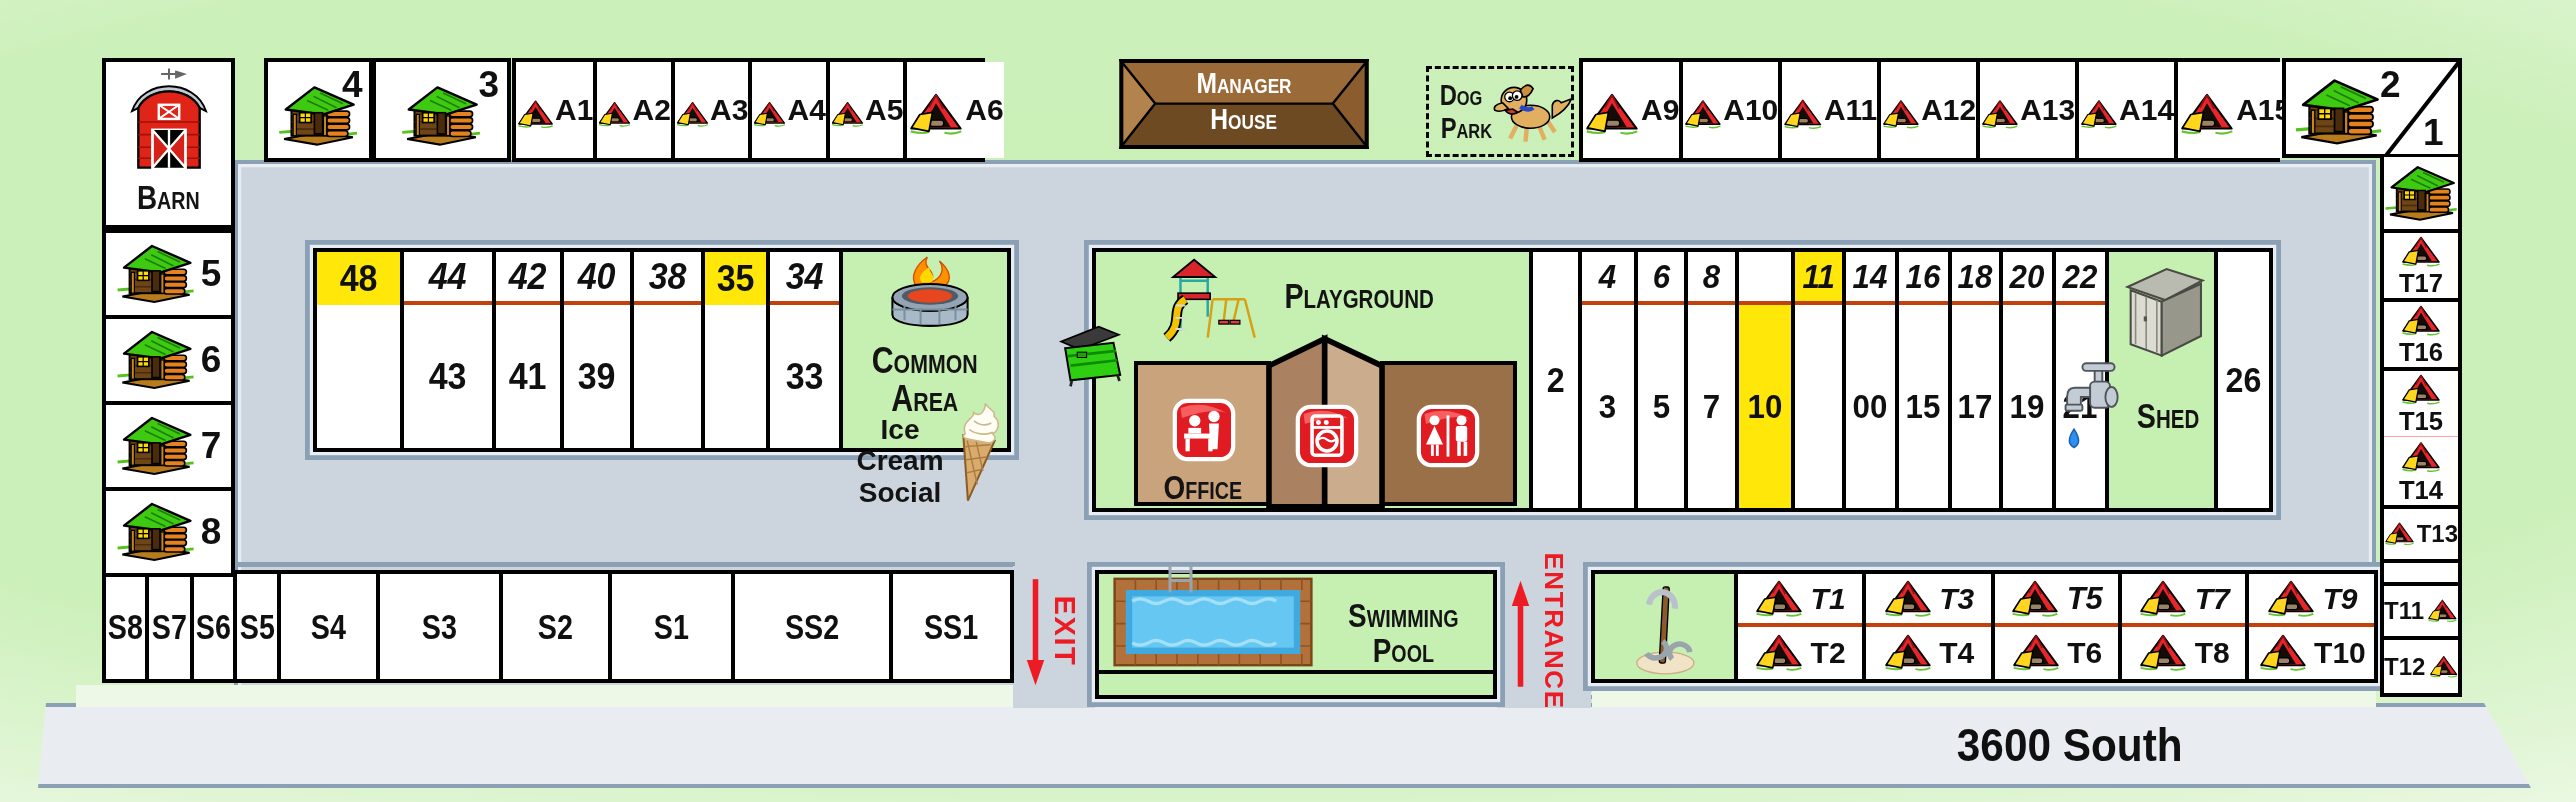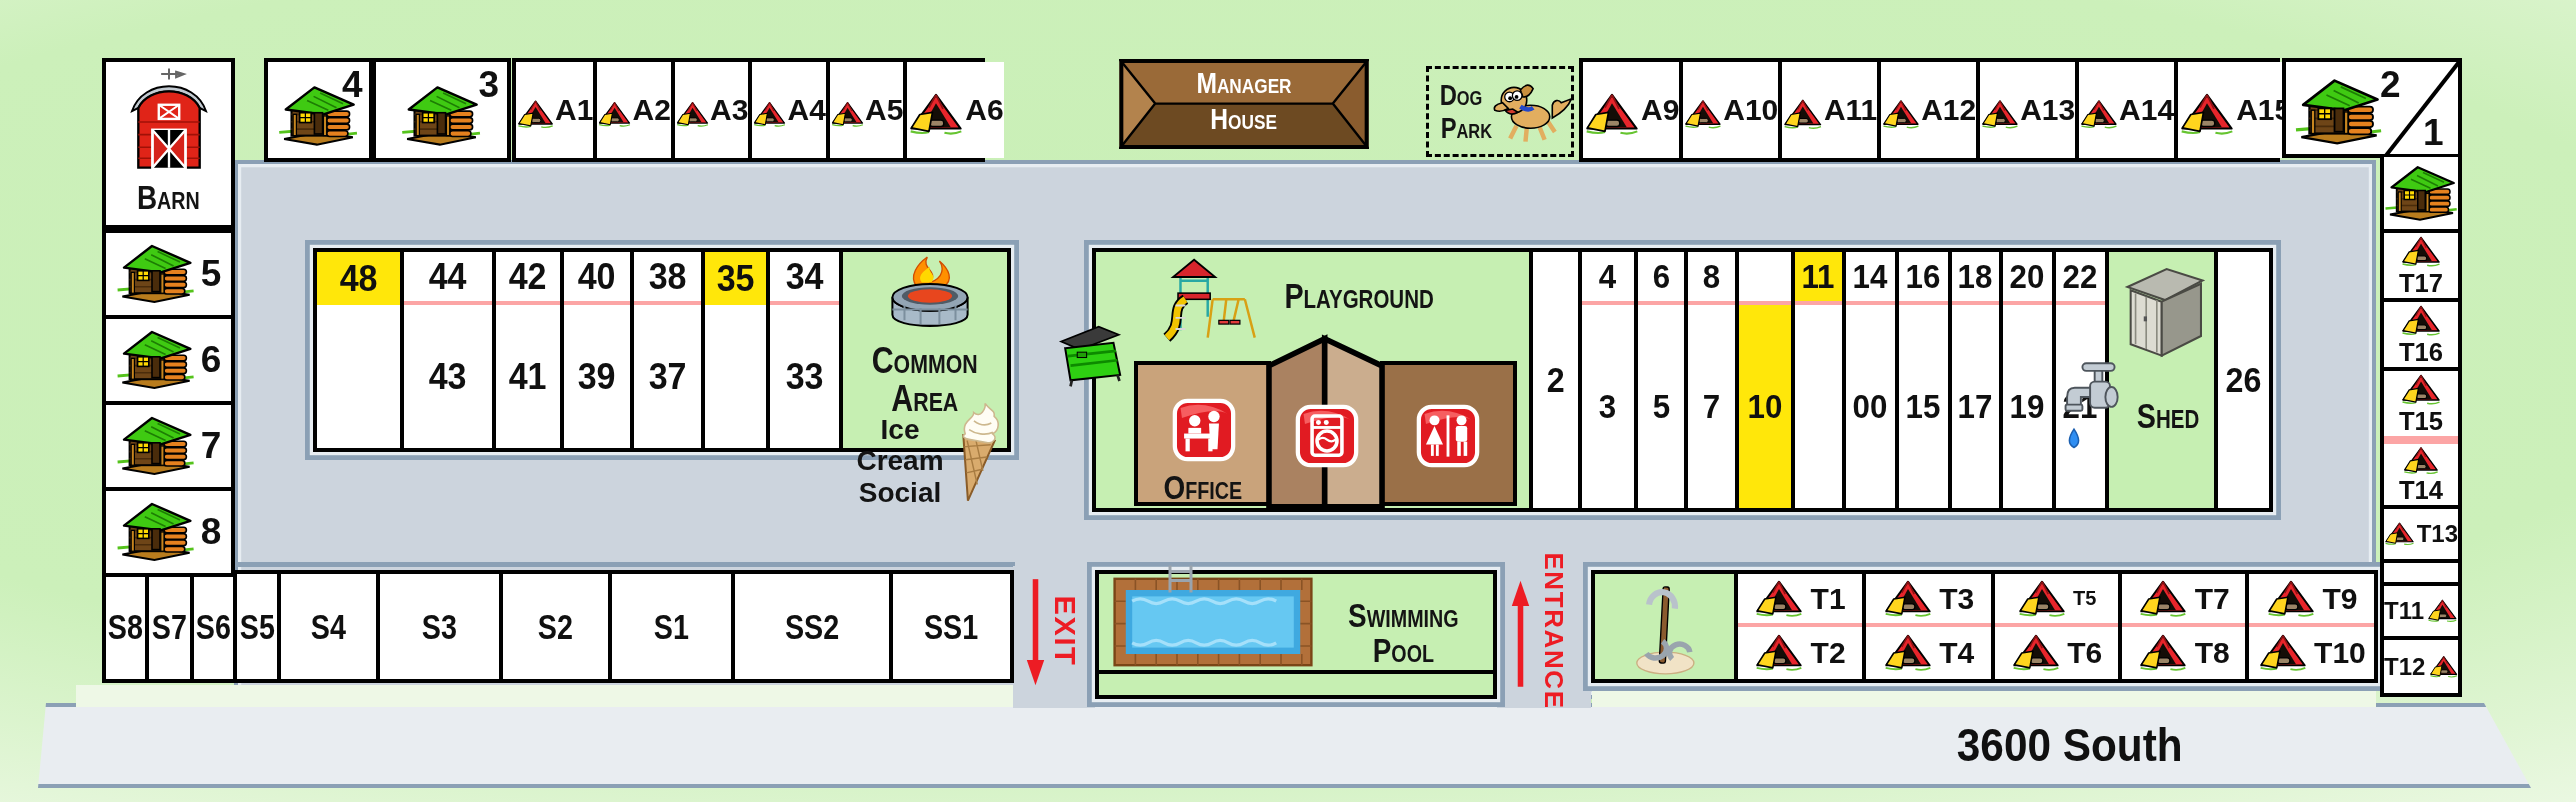--- a/index.html
+++ b/index.html
@@ -6,21 +6,21 @@
   #stage{position:relative;width:2576px;height:802px;overflow:hidden;
          background:radial-gradient(ellipse 115% 95% at 46% 40%, #c9efb6 0%, #ccf0ba 52%, #e7f7dd 76%, #f9fdf6 94%, #ffffff 100%);}
   .abs{position:absolute;box-sizing:border-box;}
   .flexc{display:flex;align-items:center;justify-content:center;}
   .grid{background:#fff;border:4px solid #000;box-sizing:border-box;display:flex;}
   .col{box-sizing:border-box;display:flex;flex-direction:column;}
   .tcell,.bcell{box-sizing:border-box;display:flex;align-items:center;justify-content:center;}
   .tcell{height:133px;}
   .bcell{flex:1;}
   .bl{border-left:4px solid #000;}
-  .bb{border-bottom:4px solid #fca5a5;}
+  .bb{border-bottom:4px solid #c2410c;font-style:italic;}
   .hl{background:#ffe70a;}
   .num{font-weight:bold;color:#101010;}
   .cx{display:inline-block;transform:scaleX(.82);transform-origin:center;white-space:nowrap;}
   .cx9{display:inline-block;transform:scaleX(.92);transform-origin:center;white-space:nowrap;}
   .sc{font-variant:small-caps;font-weight:bold;color:#141414;line-height:1.02;text-align:center;}
   .road{background:#ccd4dd;border:4.8px solid #8ba0b5;box-shadow:inset 0 0 0 3.2px #e7edf2;}
   .island{box-shadow:0 0 0 3.2px #e7edf2,0 0 0 8px #8ba0b5;}
   .cellw{background:#fff;box-sizing:border-box;}
   .acol{display:flex;align-items:center;background:#fff;box-sizing:border-box;}
   .alab{font-weight:bold;font-size:30px;color:#101010;}
@@ -231,23 +231,20 @@
           <span class="cx9">40</span>
         </div>
       <div class="bcell num" data-name="site-39" style="font-size:37px;">
           <span class="cx9">39</span>
         </div>
     </div>
     <div class="col bl" style="width:10.2%;">
       <div class="tcell bb num" data-name="site-38" style="font-size:37px;">
           <span class="cx9">38</span>
         </div>
-      <div class="bcell num" data-name="site-37" style="font-size:37px;">
-          <span class="cx9">37</span>
-        </div>
     </div>
     <div class="col bl" style="width:9.5%;">
       <div class="tcell hl num" data-name="site-35" style="font-size:37px;">
           <span class="cx9">35</span>
         </div>
       <div class="bcell" data-name="site-35-pad"></div>
     </div>
     <div class="col bl" style="width:10.5%;">
       <div class="tcell bb num" data-name="site-34" style="font-size:37px;">
           <span class="cx9">34</span>
@@ -499,21 +496,21 @@
             <use href="#sym-tent"></use>
           </svg>
           <span class="num" data-name="site-T4" style="font-size:30px;">T4</span>
         </div>
     </div>
     <div class="col bl" style="width:16.4%;">
       <div class="tcell bb" style="gap:6.4px;">
           <svg class="ico" data-name="tent-icon" width="50" height="40" viewBox="0 0 62 50">
             <use href="#sym-tent"></use>
           </svg>
-          <span class="num" data-name="site-T5" style="font-size:20px;">T5</span>
+          <span class="num" data-name="site-T5" style="font-size:31px;">T5</span>
         </div>
       <div class="bcell" style="gap:6.4px;">
           <svg class="ico" data-name="tent-icon" width="50" height="40" viewBox="0 0 62 50">
             <use href="#sym-tent"></use>
           </svg>
           <span class="num" data-name="site-T6" style="font-size:30px;">T6</span>
         </div>
     </div>
     <div class="col bl" style="width:16.3%;">
       <div class="tcell bb" style="gap:6.4px;">
@@ -728,21 +725,21 @@
           <use href="#sym-tent"></use>
         </svg>
         <span class="num" data-name="site-T16" style="font-size:25.6px;">T16</span>
       </div>
     <div class="rc-cell" data-name="site-T15-cell" style="height:69px;border-top:4px solid #000;">
         <svg class="ico" data-name="tent-icon" style="margin-top:2.4px;" width="48" height="37" viewBox="0 0 60 41">
           <use href="#sym-tent"></use>
         </svg>
         <span class="num" data-name="site-T15" style="font-size:25.6px;">T15</span>
       </div>
-    <div class="rc-cell" data-name="site-T14-cell" style="height:69px;border-top:8px solid #fca5a5;">
+    <div class="rc-cell" data-name="site-T14-cell" style="height:69px;border-top:1px solid #fca5a5;">
         <svg class="ico" data-name="tent-icon" style="margin-top:2.4px;" width="48" height="37" viewBox="0 0 60 41">
           <use href="#sym-tent"></use>
         </svg>
         <span class="num" data-name="site-T14" style="font-size:25.6px;">T14</span>
       </div>
     <div class="flexc" data-name="site-T13-cell" style="height:50px;border-top:4px solid #000;gap:1.6px;">
         <svg class="ico" data-name="tent-icon" width="42" height="34" viewBox="0 0 39.2969 42">
           <use href="#sym-tent"></use>
         </svg>
         <span class="num" data-name="site-T13" style="font-size:24px;">T13</span>

